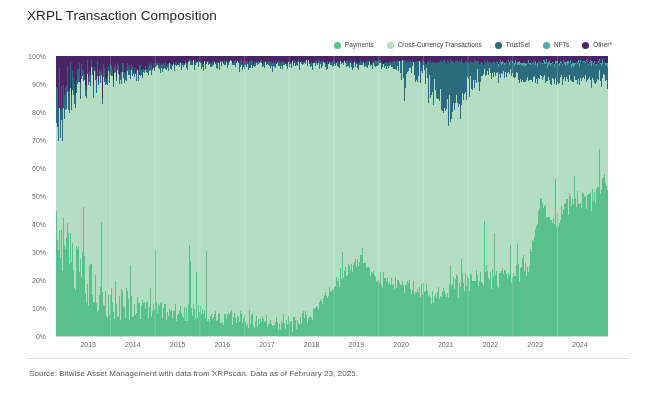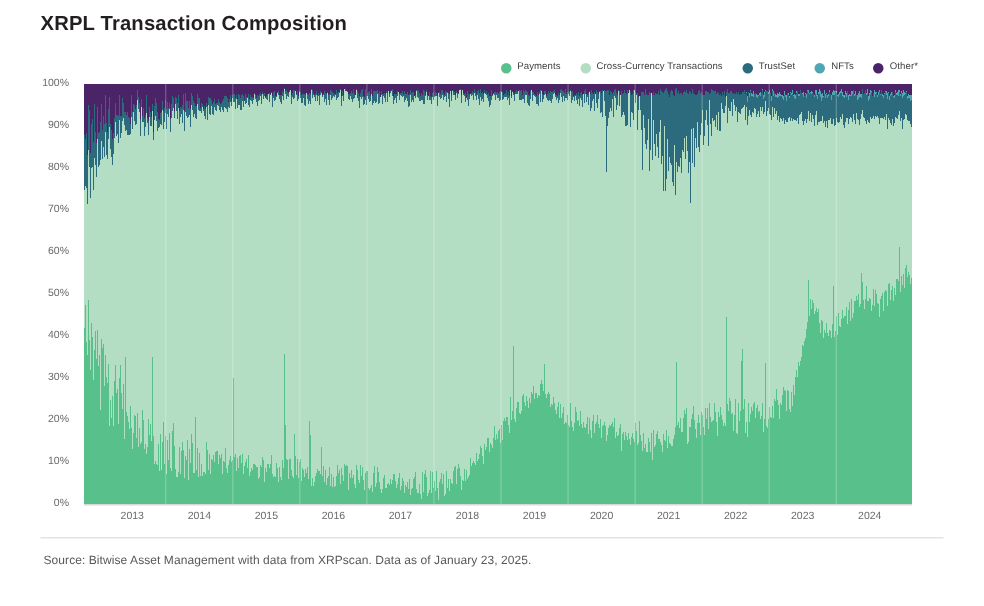--- a/index.html
+++ b/index.html
@@ -18,21 +18,21 @@
   #figure {
     position: absolute;
     inset: 0;
     background: #ffffff;
   }
   #chart-title {
     position: absolute;
     left: 27px;
     top: 8px;
     font-size: 13.5px;
-    font-weight: 700;
+    font-weight: 400;
     letter-spacing: 0.1px;
     color: #231f20;
     white-space: nowrap;
   }
   #legend {
     position: absolute;
     left: 300px;
     top: 39px;
     width: 312px;
     height: 12px;
@@ -220,14 +220,14 @@
       <div class="x-tick" style="left: 255.663px;">2018</div>
       <div class="x-tick" style="left: 300.36px;">2019</div>
       <div class="x-tick" style="left: 345.056px;">2020</div>
       <div class="x-tick" style="left: 389.752px;">2021</div>
       <div class="x-tick" style="left: 434.449px;">2022</div>
       <div class="x-tick" style="left: 479.145px;">2023</div>
       <div class="x-tick" style="left: 523.841px;">2024</div>
     </div>
 
   <div id="footer-rule"></div>
-  <div id="source-note">Source: Bitwise Asset Management with data from XRPscan. Data as of January 23, 2025.</div>
+  <div id="source-note">Source: Bitwise Asset Management with data from XRPscan. Data as of February 23, 2025.</div>
 </div>
 
 </body></html>

